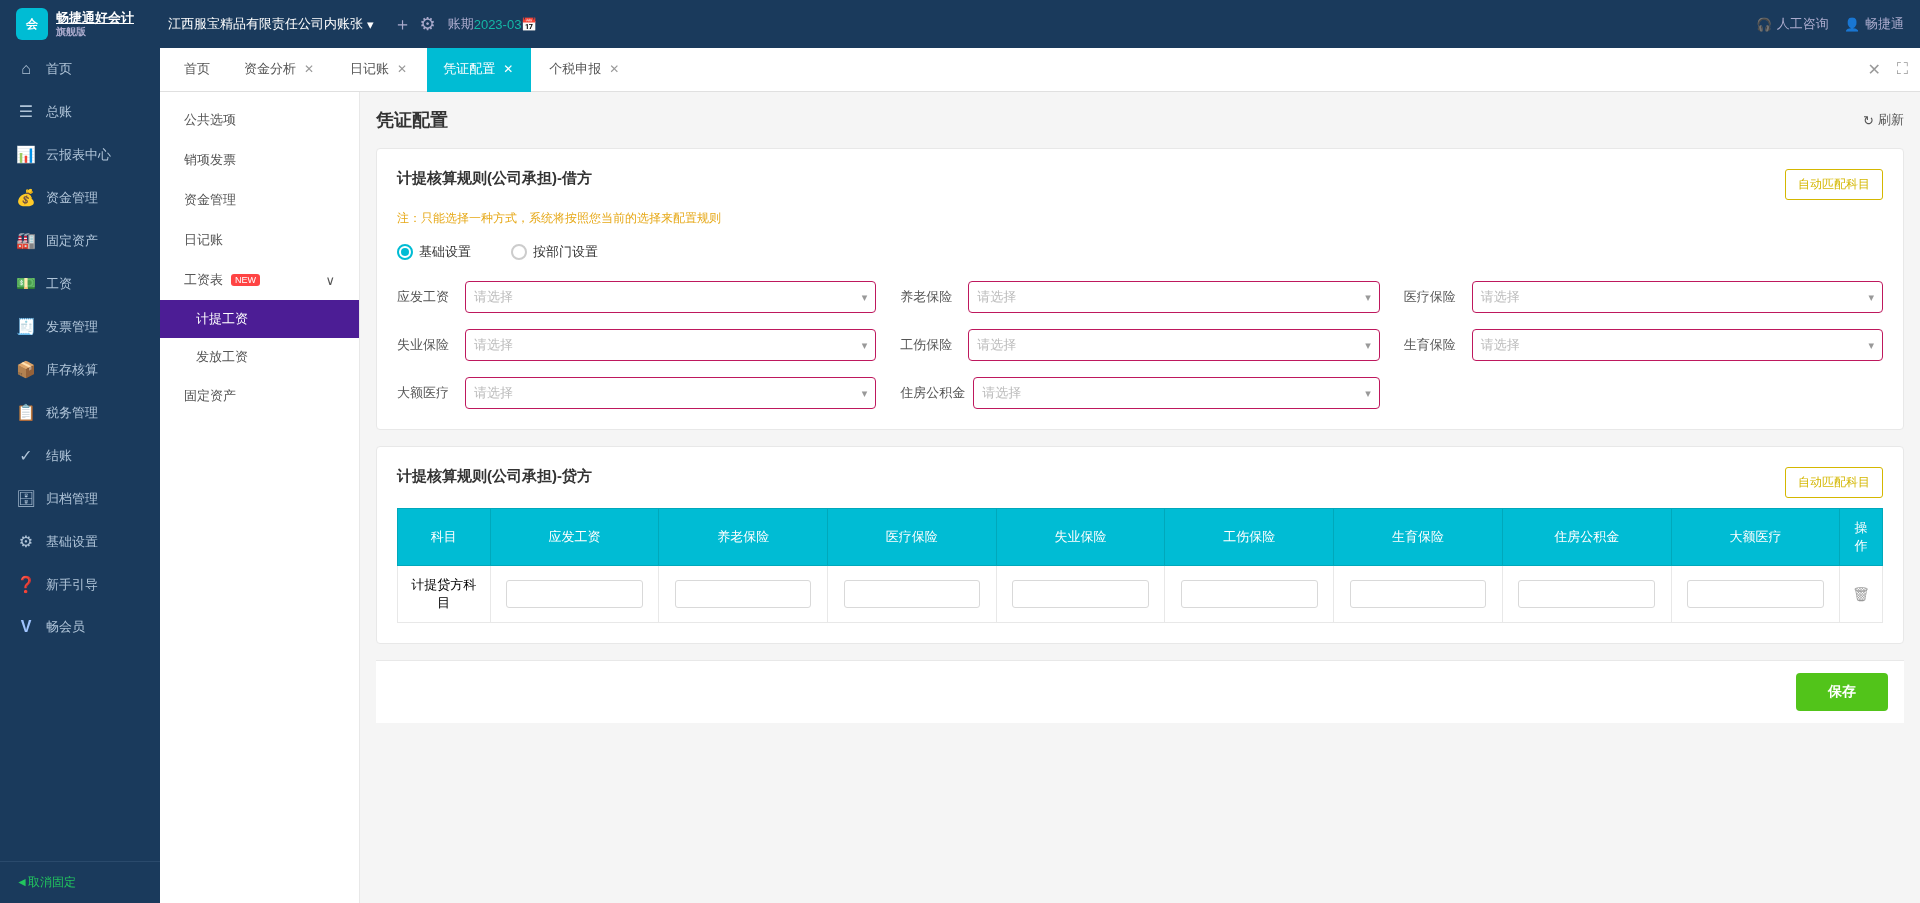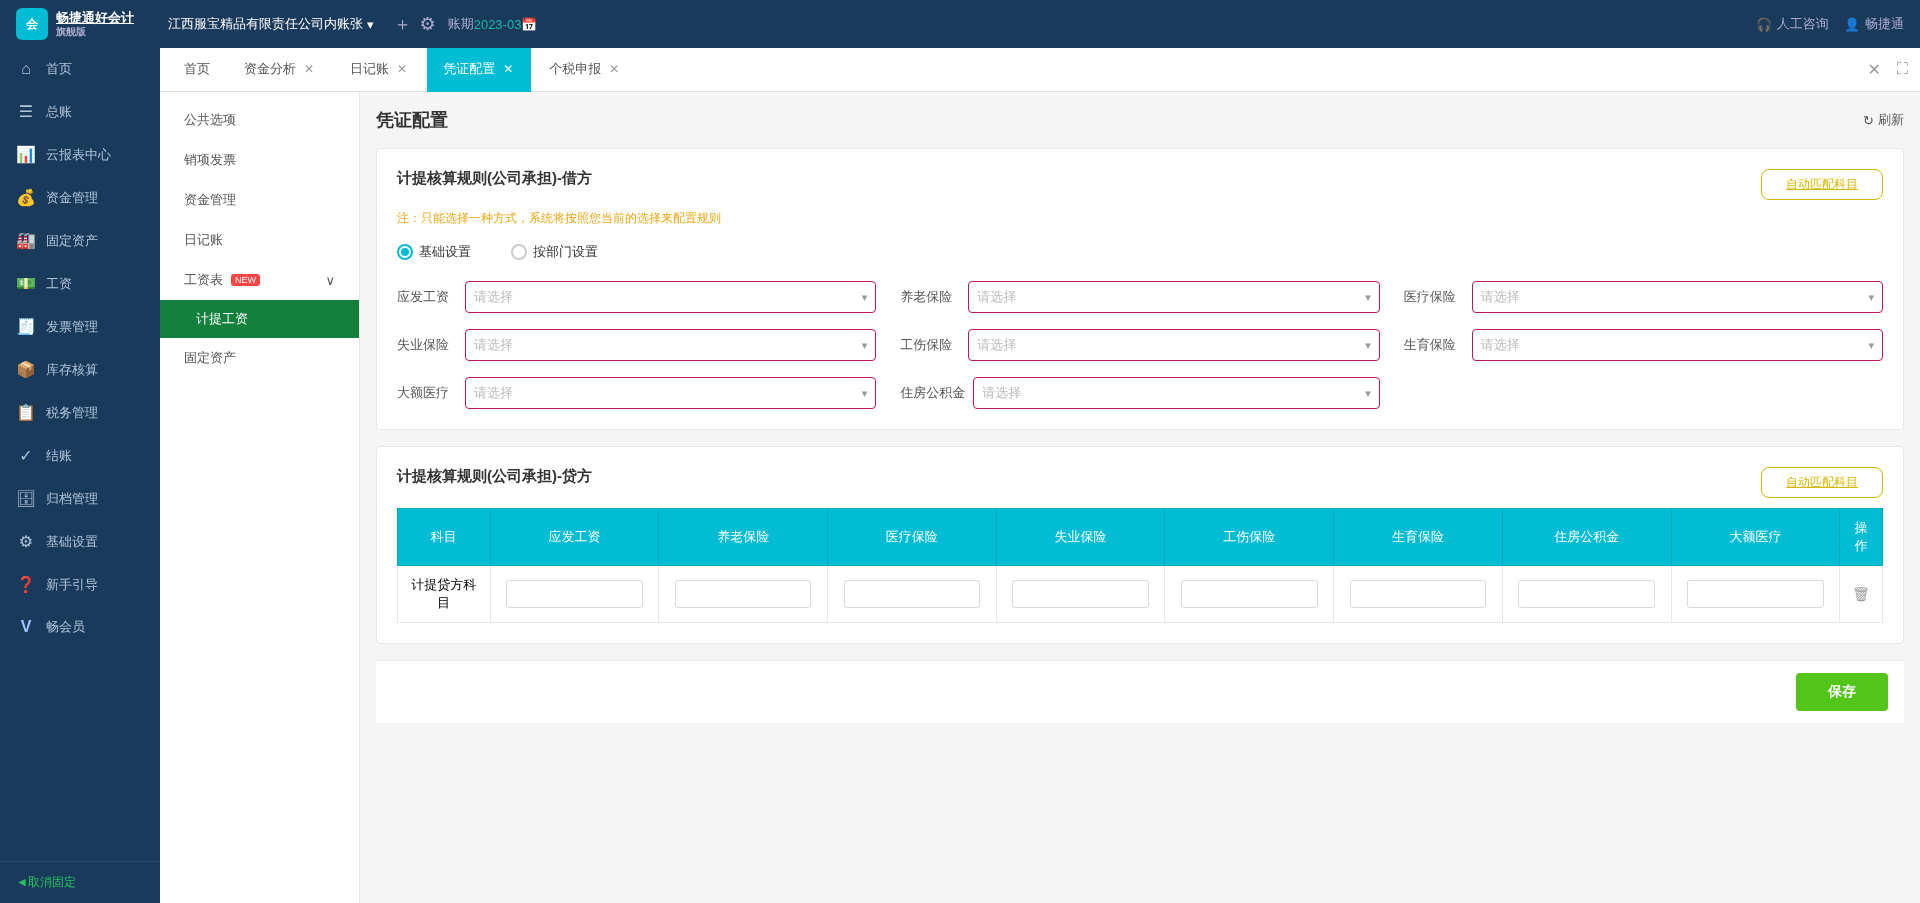--- a/index.html
+++ b/index.html
@@ -205,21 +205,21 @@
       display: flex;
       align-items: center;
       justify-content: space-between;
     }
     .left-nav-sub {
       padding: 10px 24px 10px 36px;
       cursor: pointer;
       color: #555;
       font-size: 13px;
     }
-    .left-nav-sub.active { background: #15803d; color: white; }
+    .left-nav-sub.active { background: #4c1d95; color: white; }
     .new-badge {
       background: #ff4444;
       color: white;
       font-size: 9px;
       padding: 1px 4px;
       border-radius: 3px;
       margin-left: 4px;
     }
 
     
@@ -335,26 +335,25 @@
       font-size: 13px;
       color: #bbb;
     }
     .form-select-arrow { color: #999; font-size: 11px; }
 
     
     .auto-match-btn {
       background: white;
       border: 1px solid #d4b700;
       color: #d4b700;
-      padding: 6px 24px;
-      border-radius: 8px;
+      padding: 6px 12px;
+      border-radius: 3px;
       cursor: pointer;
       font-size: 12px;
       white-space: nowrap;
-      text-decoration: underline;
     }
 
     
     .data-table {
       width: 100%;
       border-collapse: collapse;
       font-size: 13px;
     }
     .data-table th {
       background: #00bcd4;
@@ -560,20 +559,23 @@
         </div>
         <div class="left-nav-item">
           <div style="display:flex;align-items:center;gap:4px;">
             <span>工资表</span>
             <span class="new-badge">NEW</span>
           </div>
           <span>∨</span>
         </div>
         <div class="left-nav-sub active">
           <span>计提工资</span>
+        </div>
+        <div class="left-nav-sub">
+          <span>发放工资</span>
         </div>
         <div class="left-nav-item">
           <span>固定资产</span>
         </div>
       </div>
 
       <div class="main-panel">
 
         <div class="page-header">
           <h1 class="page-title">凭证配置</h1>

